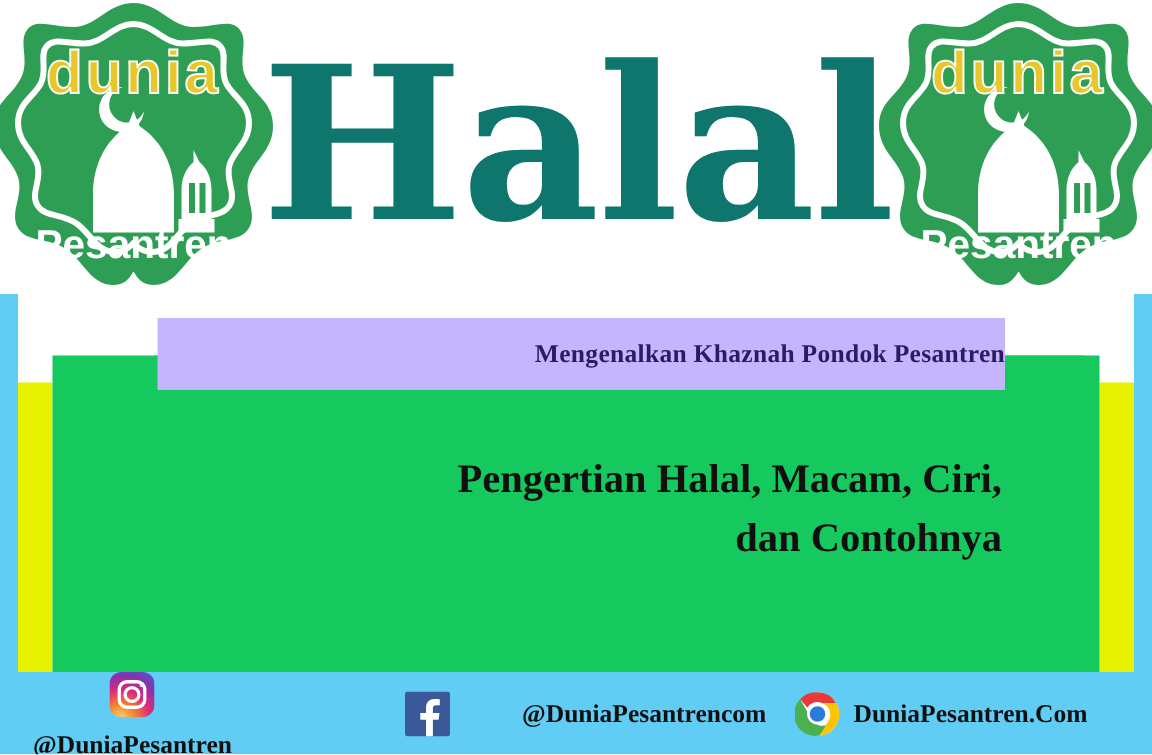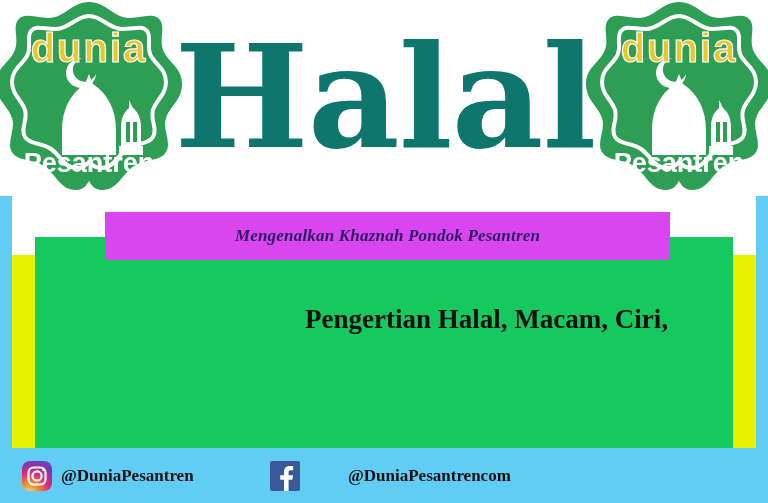--- a/index.html
+++ b/index.html
@@ -52,25 +52,24 @@
     background: #16c95f;
   }
 
   
   .banner {
     position: absolute;
     left: 105px;
     top: 212px;
     width: 565px;
     height: 48px;
-    background: #d946ef;
+    background: #c4b5fd;
     display: flex;
     align-items: center;
-    justify-content: center;
-    font-style: italic;
+    justify-content: flex-end;
   }
   .banner-text {
     font-family: "Liberation Serif", serif;
     font-weight: bold;
     font-size: 17px;
     color: #2b1b63;
     letter-spacing: 0.2px;
     white-space: nowrap;
   }
 
@@ -128,21 +127,21 @@
     background: #62cdf4;
   }
   .social {
     position: absolute;
     top: 0;
     height: 55px;
     display: flex;
     align-items: center;
     gap: 9px;
   }
-  .social-ig { left: 22px; }
+  .social-ig { left: 22px; flex-direction: column; }
   .social-fb { left: 270px; gap: 48px; }
   .social-web { left: 530px; }
   .social-label {
     font-family: "Liberation Serif", serif;
     font-weight: bold;
     font-size: 17px;
     color: #101010;
     white-space: nowrap;
   }
   .social-icon {
@@ -250,20 +249,21 @@
       </g>
     </svg>
   </div>
 
   <div class="banner">
     <span class="banner-text">Mengenalkan Khaznah Pondok Pesantren</span>
   </div>
 
   <div class="subject">
     <div>Pengertian Halal, Macam, Ciri,</div>
+    <div>dan Contohnya</div>
   </div>
 
   <div class="footer">
 
     <div class="social social-ig">
       <span class="social-icon">
         <svg viewBox="0 0 30 30" xmlns="http://www.w3.org/2000/svg">
           <defs>
             <radialGradient id="igGrad" cx="25%" cy="105%" r="130%">
               <stop offset="0%" stop-color="#ffd776"></stop>
@@ -287,15 +287,31 @@
         <svg viewBox="0 0 30 30" xmlns="http://www.w3.org/2000/svg">
           <rect x="0" y="0" width="30" height="30" rx="2" fill="#3b5998"></rect>
           <path fill="#ffffff" d="M18.6 30 V18.8 h3.8 l0.6 -4.5 h-4.4 v-2.9
             c0 -1.3 0.36 -2.2 2.24 -2.2 h2.36 V5.2 c-0.41 -0.05 -1.81 -0.18 -3.45 -0.18
             c-3.41 0 -5.75 2.08 -5.75 5.91 v3.37 H10.2 v4.5 h3.8 V30 Z"></path>
         </svg>
       </span>
       <span class="social-label">@DuniaPesantrencom</span>
     </div>
 
+    <div class="social social-web">
+      <span class="social-icon">
+        <svg viewBox="0 0 30 30" xmlns="http://www.w3.org/2000/svg">
+          <circle cx="15" cy="15" r="14.5" fill="#ffffff"></circle>
+          <path fill="#ea3939" d="M15 0.5 A14.5 14.5 0 0 1 27.6 7.8 L18.2 7.8
+            A8.1 8.1 0 0 0 8.1 10.6 L3.4 5.1 A14.5 14.5 0 0 1 15 0.5 Z"></path>
+          <path fill="#4caf50" d="M3.4 5.1 L11.4 19 A8.1 8.1 0 0 0 21.2 22.3
+            L16.6 29.4 A14.5 14.5 0 0 1 3.4 5.1 Z"></path>
+          <path fill="#ffc400" d="M27.6 7.8 A14.5 14.5 0 0 1 16.6 29.4
+            L21.9 20.3 A8.1 8.1 0 0 0 18.2 7.8 Z"></path>
+          <circle cx="15" cy="15" r="7" fill="#ffffff"></circle>
+          <circle cx="15" cy="15" r="5.2" fill="#2a7cd6"></circle>
+        </svg>
+      </span>
+      <span class="social-label">DuniaPesantren.Com</span>
+    </div>
 
   </div>
 </div>
 
 </body></html>

